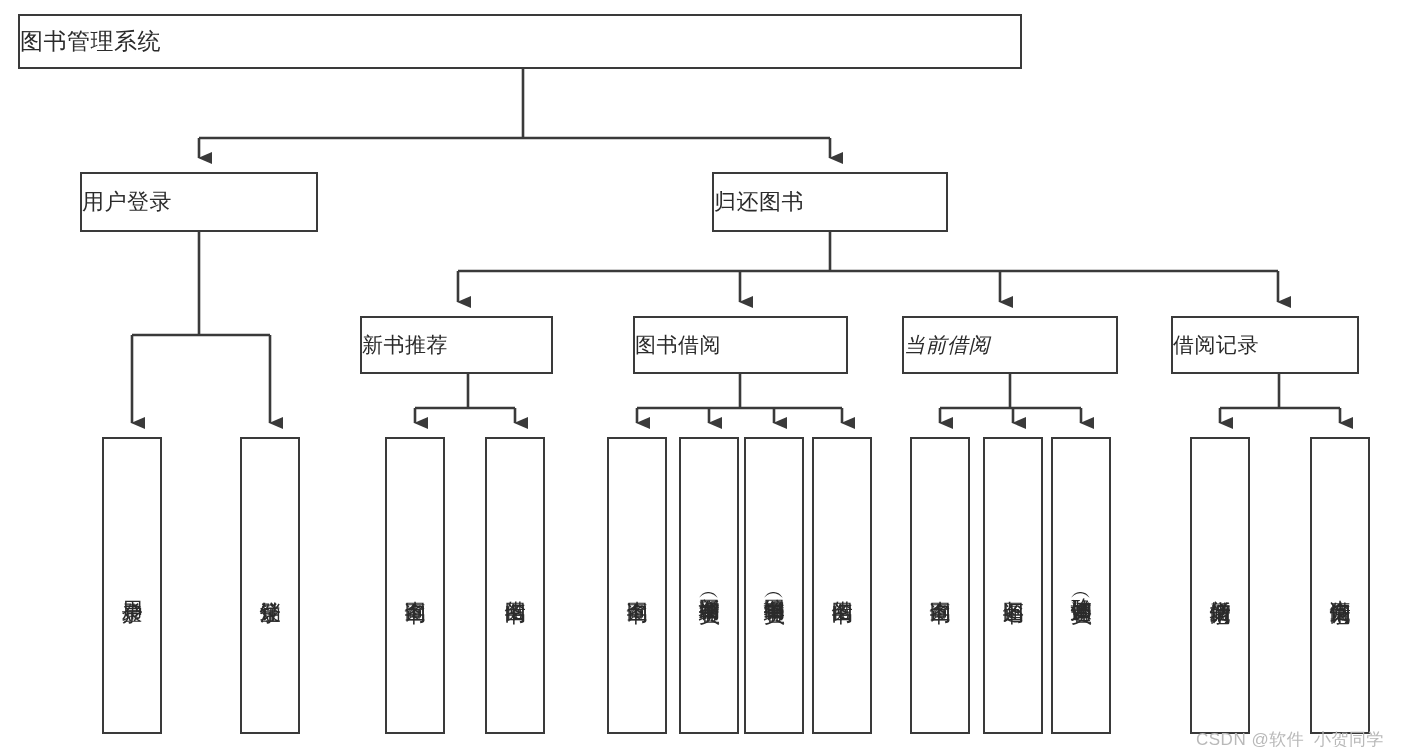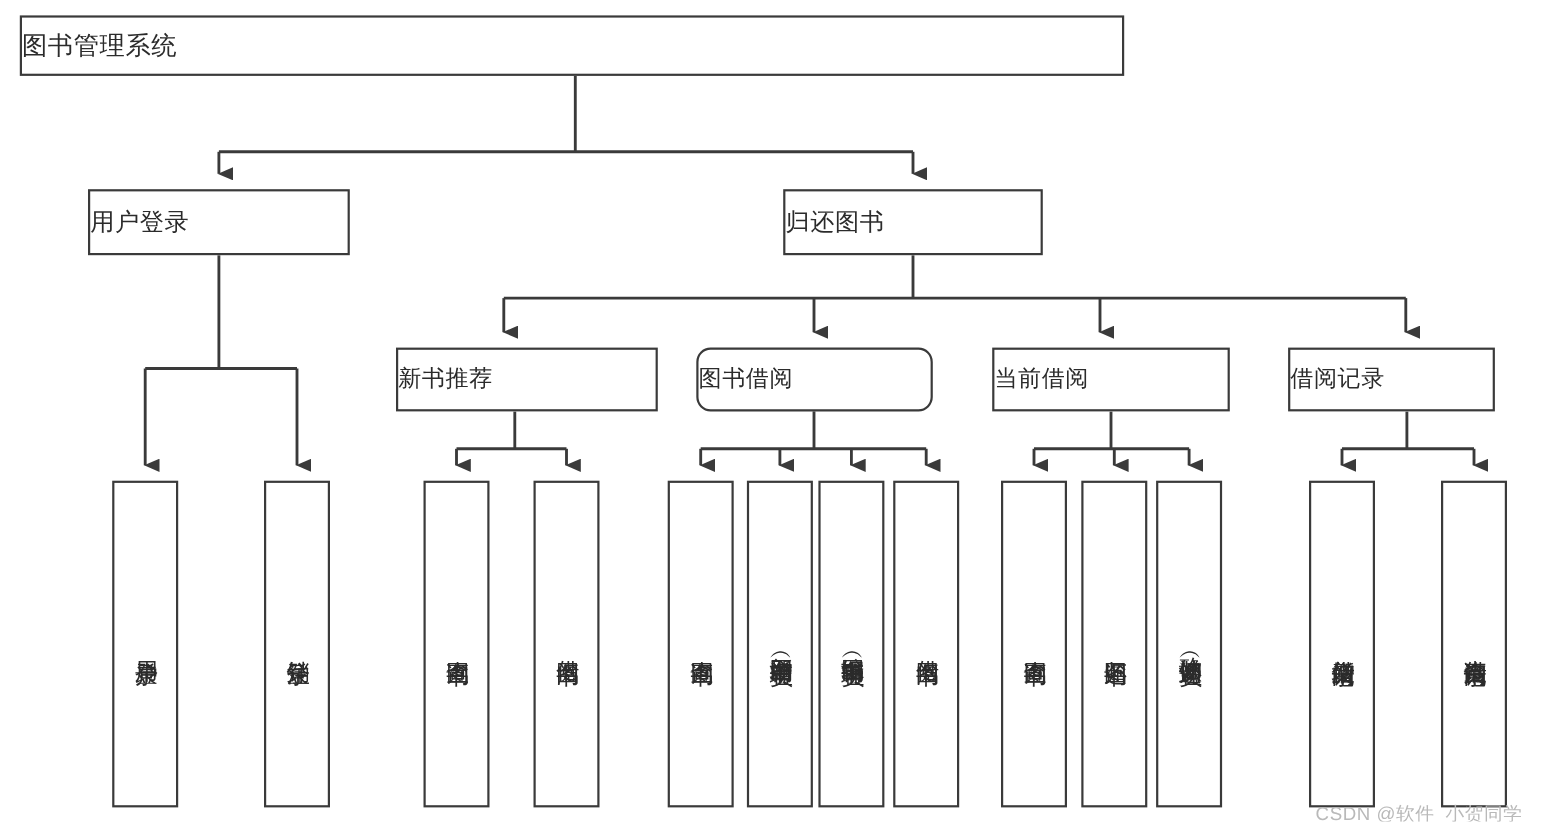--- a/index.html
+++ b/index.html
@@ -124,27 +124,27 @@
     <span class="label">图书管理系统</span>
   </div>
 
   <div class="node lvl2" style="left:80px; top:172px; width:238px; height:60px;">
     <span class="label">用户登录</span>
   </div>
   <div class="node lvl2" style="left:712px; top:172px; width:236px; height:60px;">
     <span class="label">归还图书</span>
   </div>
 
-  <div class="node lvl3" style="left:360px; top:316px; width:238px; height:58px;">
+  <div class="node lvl3" style="left:360px; top:316px; width:193px; height:58px;">
     <span class="label">新书推荐</span>
   </div>
-  <div class="node lvl3" style="left:633px; top:316px; width:215px; height:58px;border-radius:13px;">
+  <div class="node lvl3" style="left:633px; top:316px; width:215px; height:58px;">
     <span class="label">图书借阅</span>
   </div>
-  <div class="node lvl3" style="left:902px; top:316px; width:216px; height:58px;">
+  <div class="node lvl3" style="left:902px; top:316px; width:216px; height:58px;font-style:italic;">
     <span class="label">当前借阅</span>
   </div>
   <div class="node lvl3" style="left:1171px; top:316px; width:188px; height:58px;">
     <span class="label">借阅记录</span>
   </div>
 
   <div class="node leaf" style="left:102px; top:437px; width:60px; height:297px;">
     <span class="label">用户登录</span>
   </div>
   <div class="node leaf" style="left:240px; top:437px; width:60px; height:297px;">

